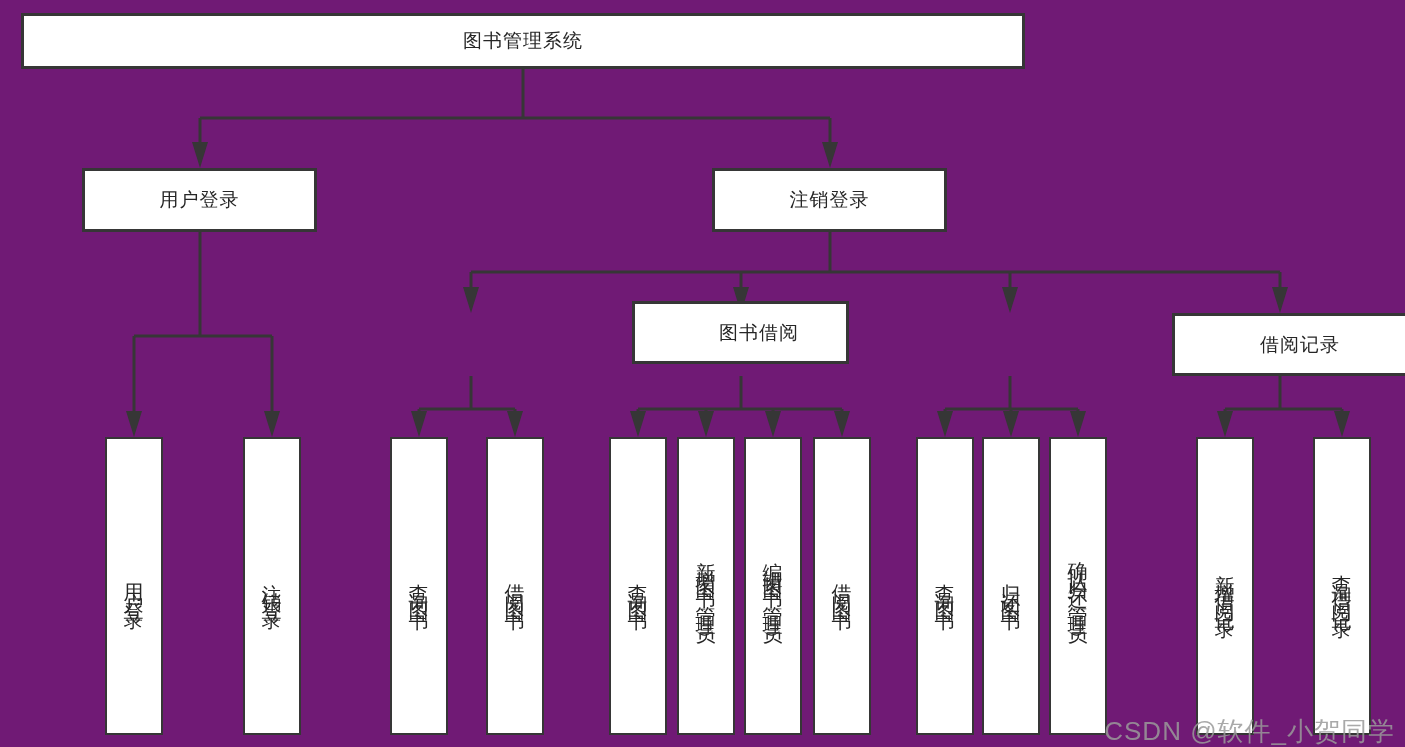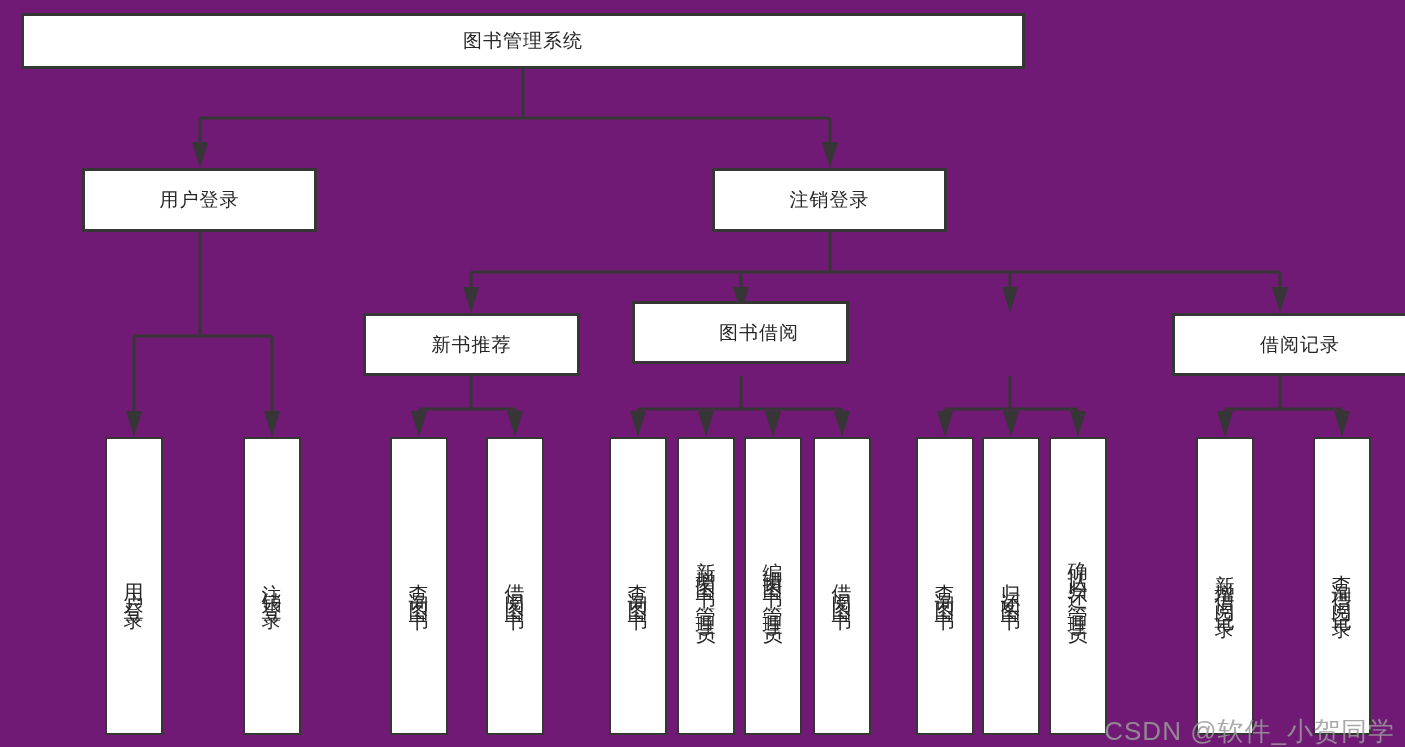--- a/index.html
+++ b/index.html
@@ -94,21 +94,20 @@
       <polygon points="1217,411 1233,411 1225,437"></polygon>
       <polygon points="1334,411 1350,411 1342,437"></polygon>
     </g>
   </svg>
 
   <div class="node h" style="left:21px; top:13px; width:1004px; height:56px;">图书管理系统</div>
 
   <div class="node h" style="left:82px; top:168px; width:235px; height:64px;">用户登录</div>
   <div class="node h" style="left:712px; top:168px; width:235px; height:64px;">注销登录</div>
 
-  <div class="node h" style="left:363px; top:313px; width:217px; height:63px;">新书推荐</div>
   <div class="node h" style="left:632px; top:301px; width:217px; height:63px;padding-left:37px;">图书借阅</div>
   <div class="node h" style="left:1172px; top:313px; width:256px; height:63px;">借阅记录</div>
 
   <div class="node v" style="left:105px; top:437px; width:58px; height:298px;">
     <span class="vtext">用户登录</span>
   </div>
   <div class="node v" style="left:243px; top:437px; width:58px; height:298px;">
     <span class="vtext">注销登录</span>
   </div>
 

